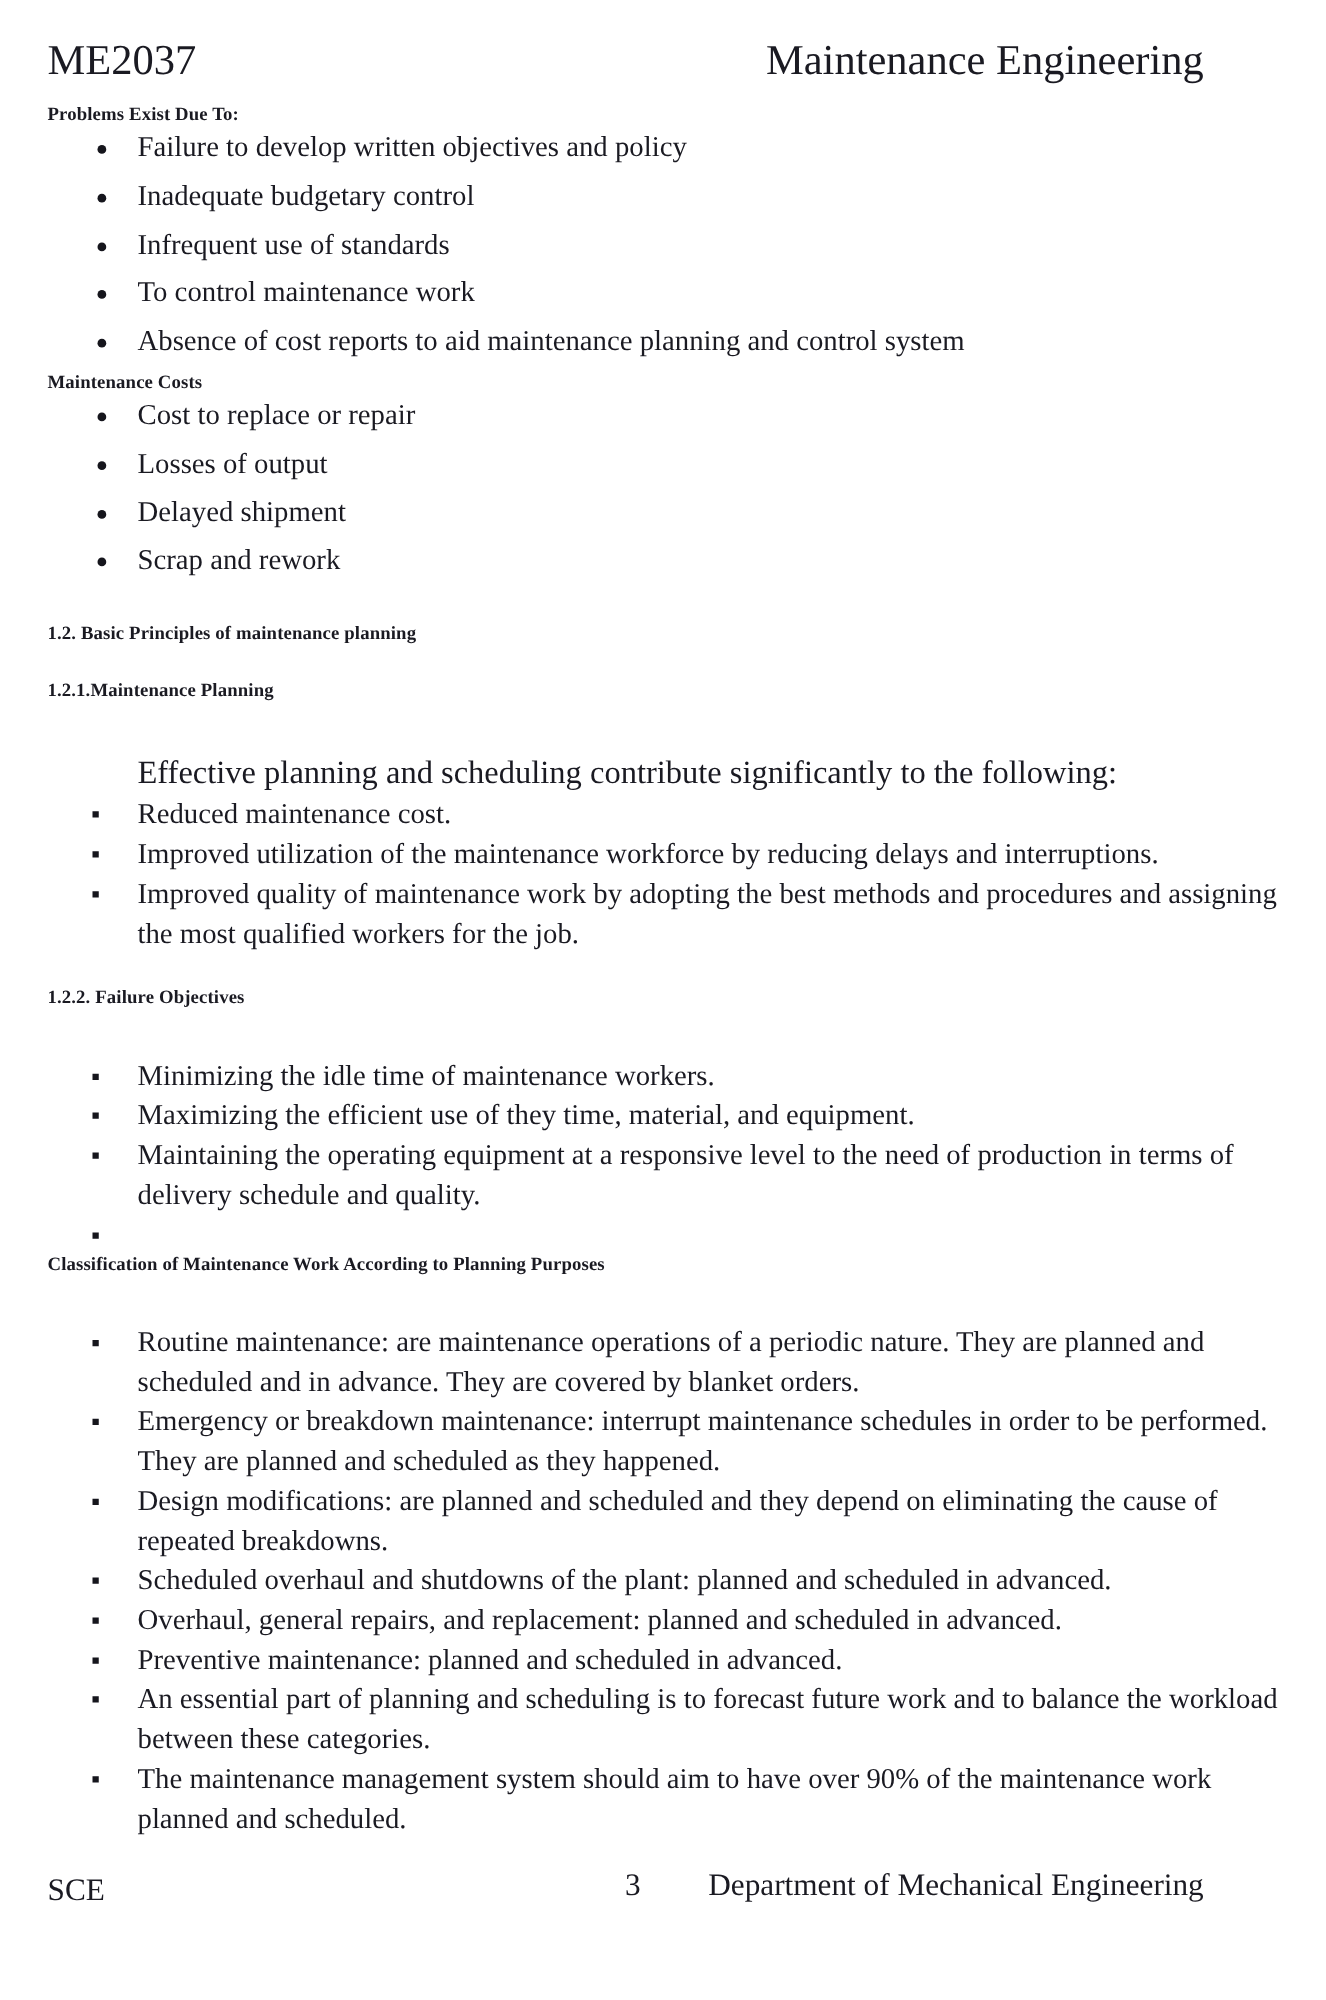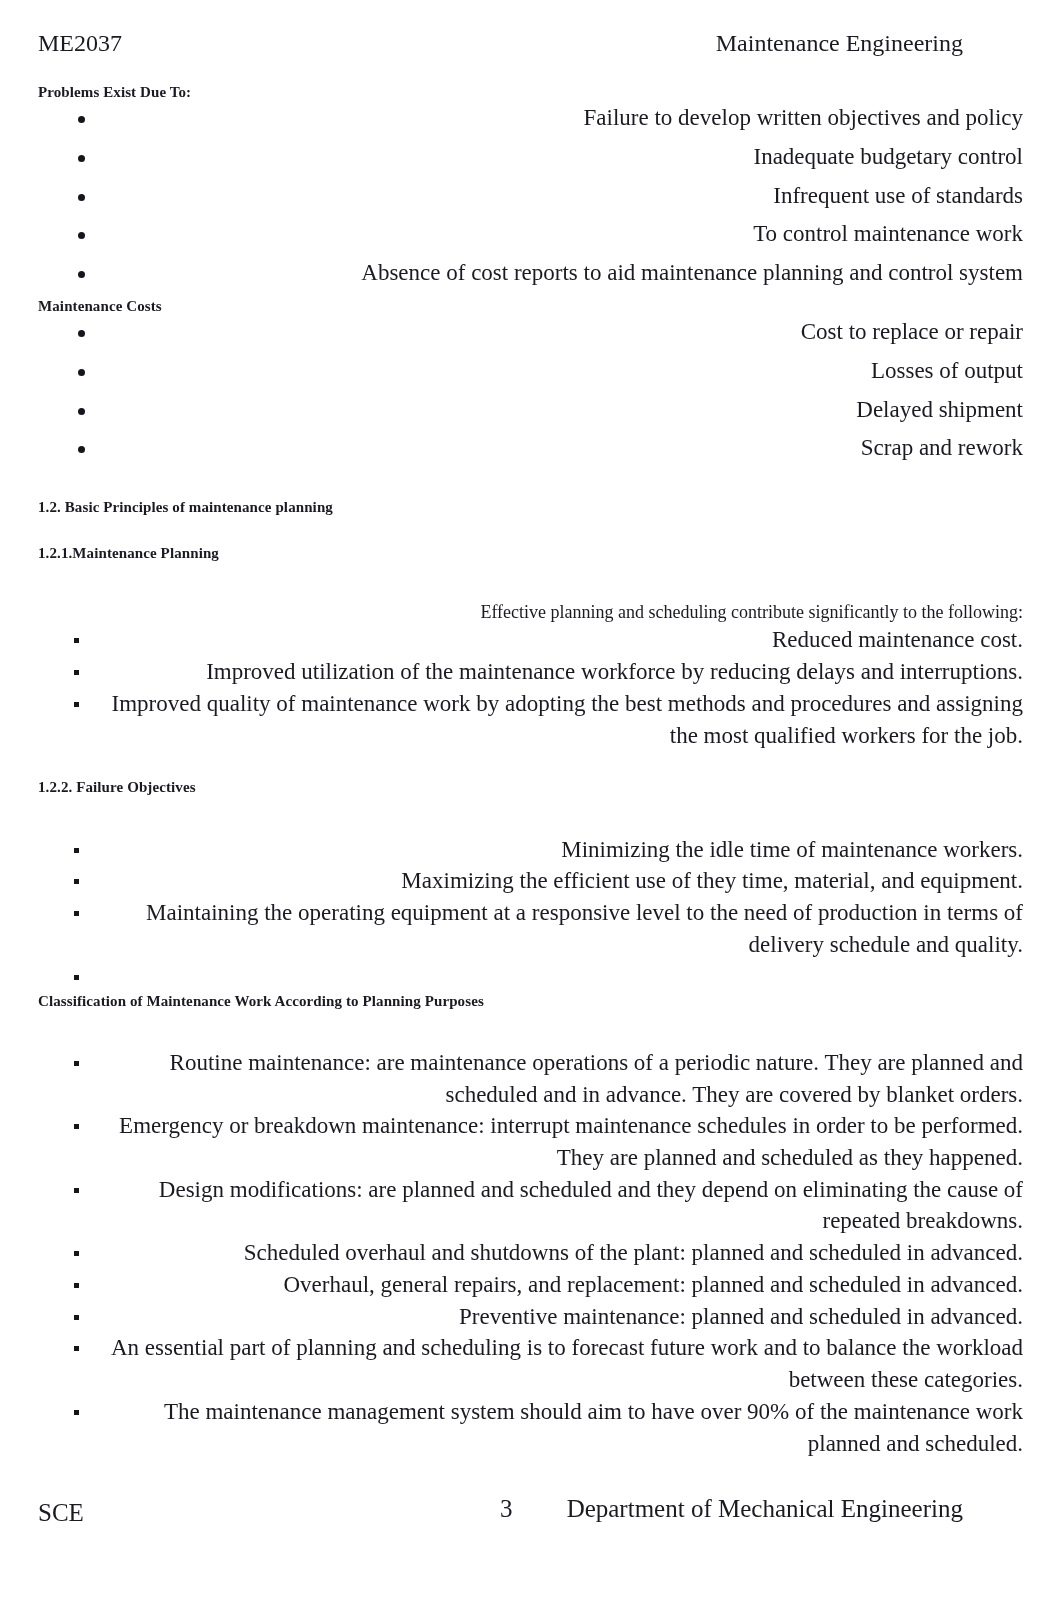--- a/index.html
+++ b/index.html
@@ -25,52 +25,50 @@
 
   
   .runhead {
     position: absolute;
     left: 38px;
     top: 30px;
     width: 925px;
     display: flex;
     justify-content: space-between;
     align-items: baseline;
-    font-size: 24px;
+    font-size: 34px;
     line-height: 1.1;
   }
 
   
   .content {
     position: absolute;
     left: 38px;
     top: 82px;
     width: 985px;
   }
 
   h3.head {
     font-size: 15px;
     font-weight: bold;
     margin: 0;
     line-height: 1.35;
     letter-spacing: 0.1px;
   }
 
   p.plain {
-    font-size: 18px;
+    font-size: 26px;
     margin: 0;
     line-height: 1.38;
-    text-align: right;
   }
 
   ul.lst {
     list-style: none;
     margin: 0;
     padding: 0;
-    text-align: right;
   }
   ul.lst > li {
     position: relative;
     font-size: 23px;
     line-height: 1.38;
     padding-left: 72px;
     margin: 0;
   }
 
   

